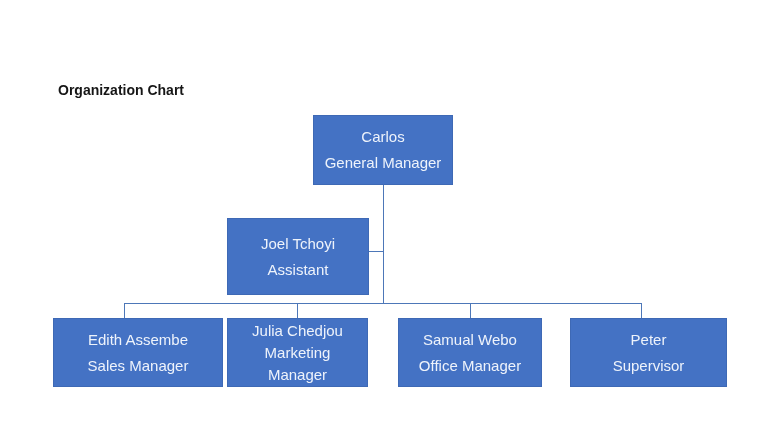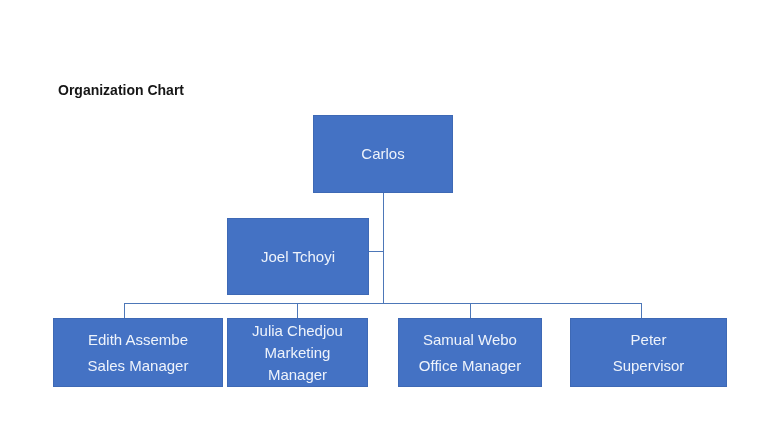--- a/index.html
+++ b/index.html
@@ -36,21 +36,21 @@
     display: flex;
     flex-direction: column;
     align-items: center;
     justify-content: center;
     text-align: center;
     padding: 0 4px;
     cursor: default;
   }
   .node .name, .node .role { width: 100%; }
   .node .name { white-space: nowrap; }
-  .node-root      { left: 313px; top: 115px; width: 140px; height: 78px; }
+  .node-root      { left: 313px; top: 115px; width: 140px; height: 70px; }
   .node-assistant { left: 227px; top: 218px; width: 142px; height: 77px; }
   .node-sub0      { left:  53px; top: 318px; width: 170px; height: 69px; }
   .node-sub1      { left: 227px; top: 318px; width: 141px; height: 69px; line-height: 22px; }
   .node-sub2      { left: 398px; top: 318px; width: 144px; height: 69px; }
   .node-sub3      { left: 570px; top: 318px; width: 157px; height: 69px; }
   .node-sub1 .role { max-width: 100px; margin: 0 auto; }
   .connector {
     position: absolute;
     background: #4d77b8;
   }
@@ -72,24 +72,26 @@
   <div class="connector conn-root-v"></div>
   <div class="connector conn-asst-h"></div>
   <div class="connector conn-main-h"></div>
   <div class="connector conn-stub-0"></div>
   <div class="connector conn-stub-1"></div>
   <div class="connector conn-stub-2"></div>
   <div class="connector conn-stub-3"></div>
 
   <div class="node node-root">
     <div class="name">Carlos</div>
+    <div class="role">General Manager</div>
   </div>
 
   <div class="node node-assistant">
     <div class="name">Joel Tchoyi</div>
+    <div class="role">Assistant</div>
   </div>
 
   <div class="node node-sub0">
     <div class="name">Edith Assembe</div>
     <div class="role">Sales Manager</div>
   </div>
 
   <div class="node node-sub2">
     <div class="name">Samual Webo</div>
     <div class="role">Office Manager</div>

